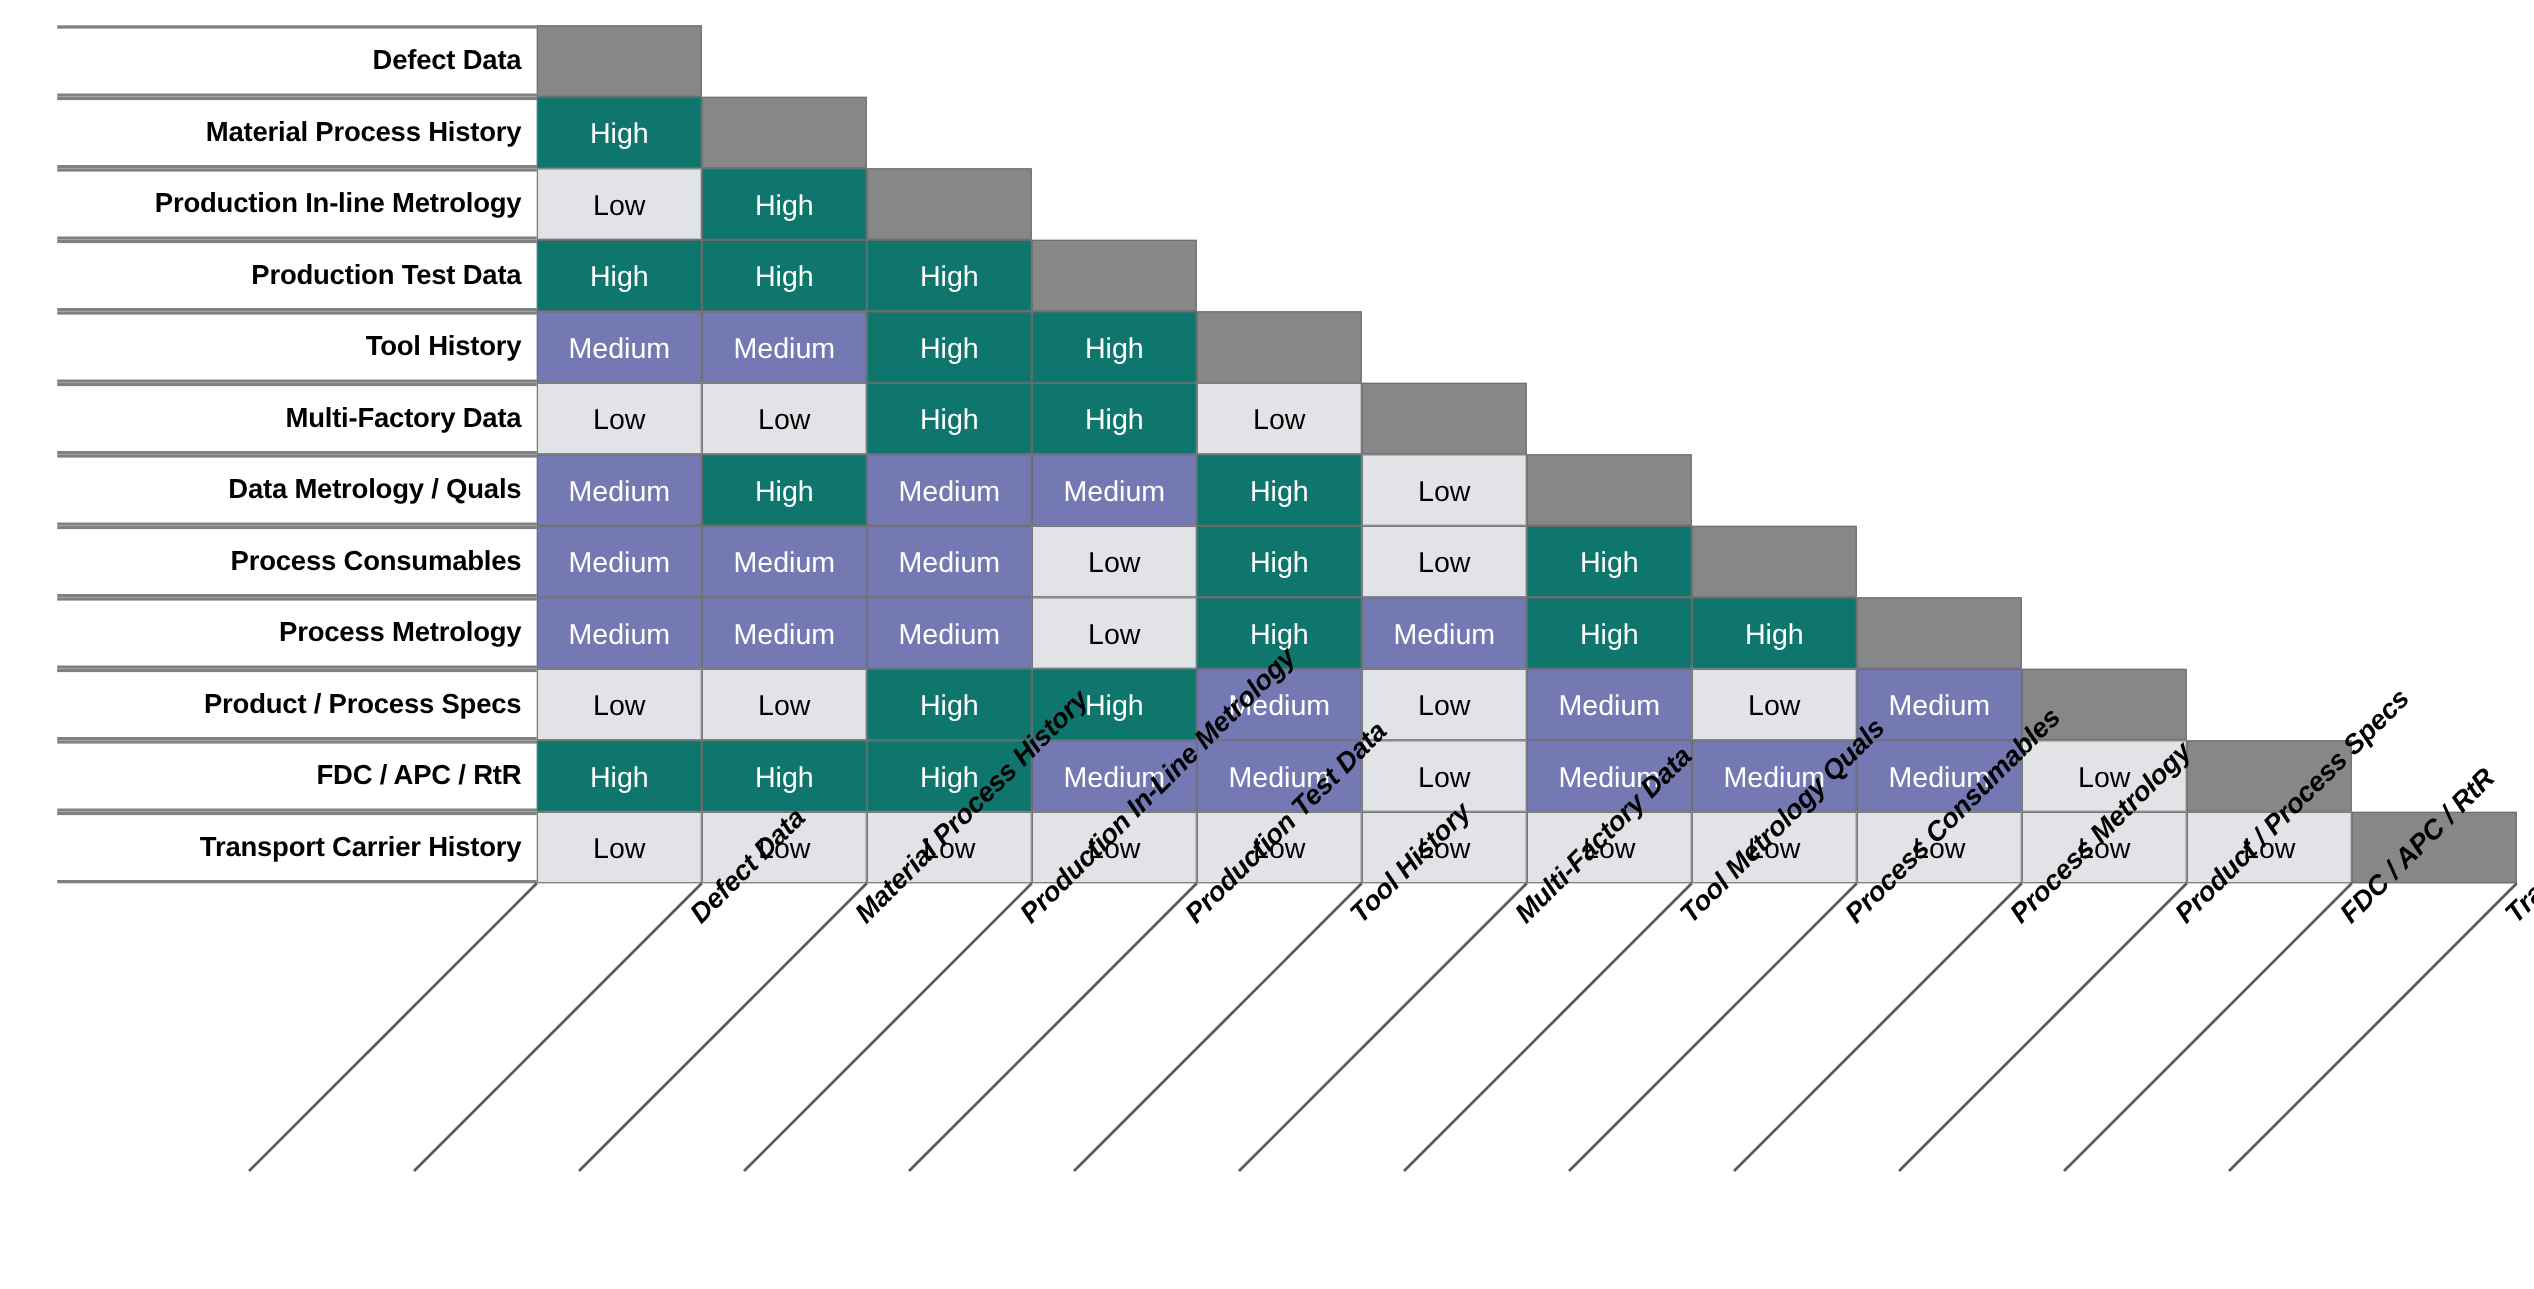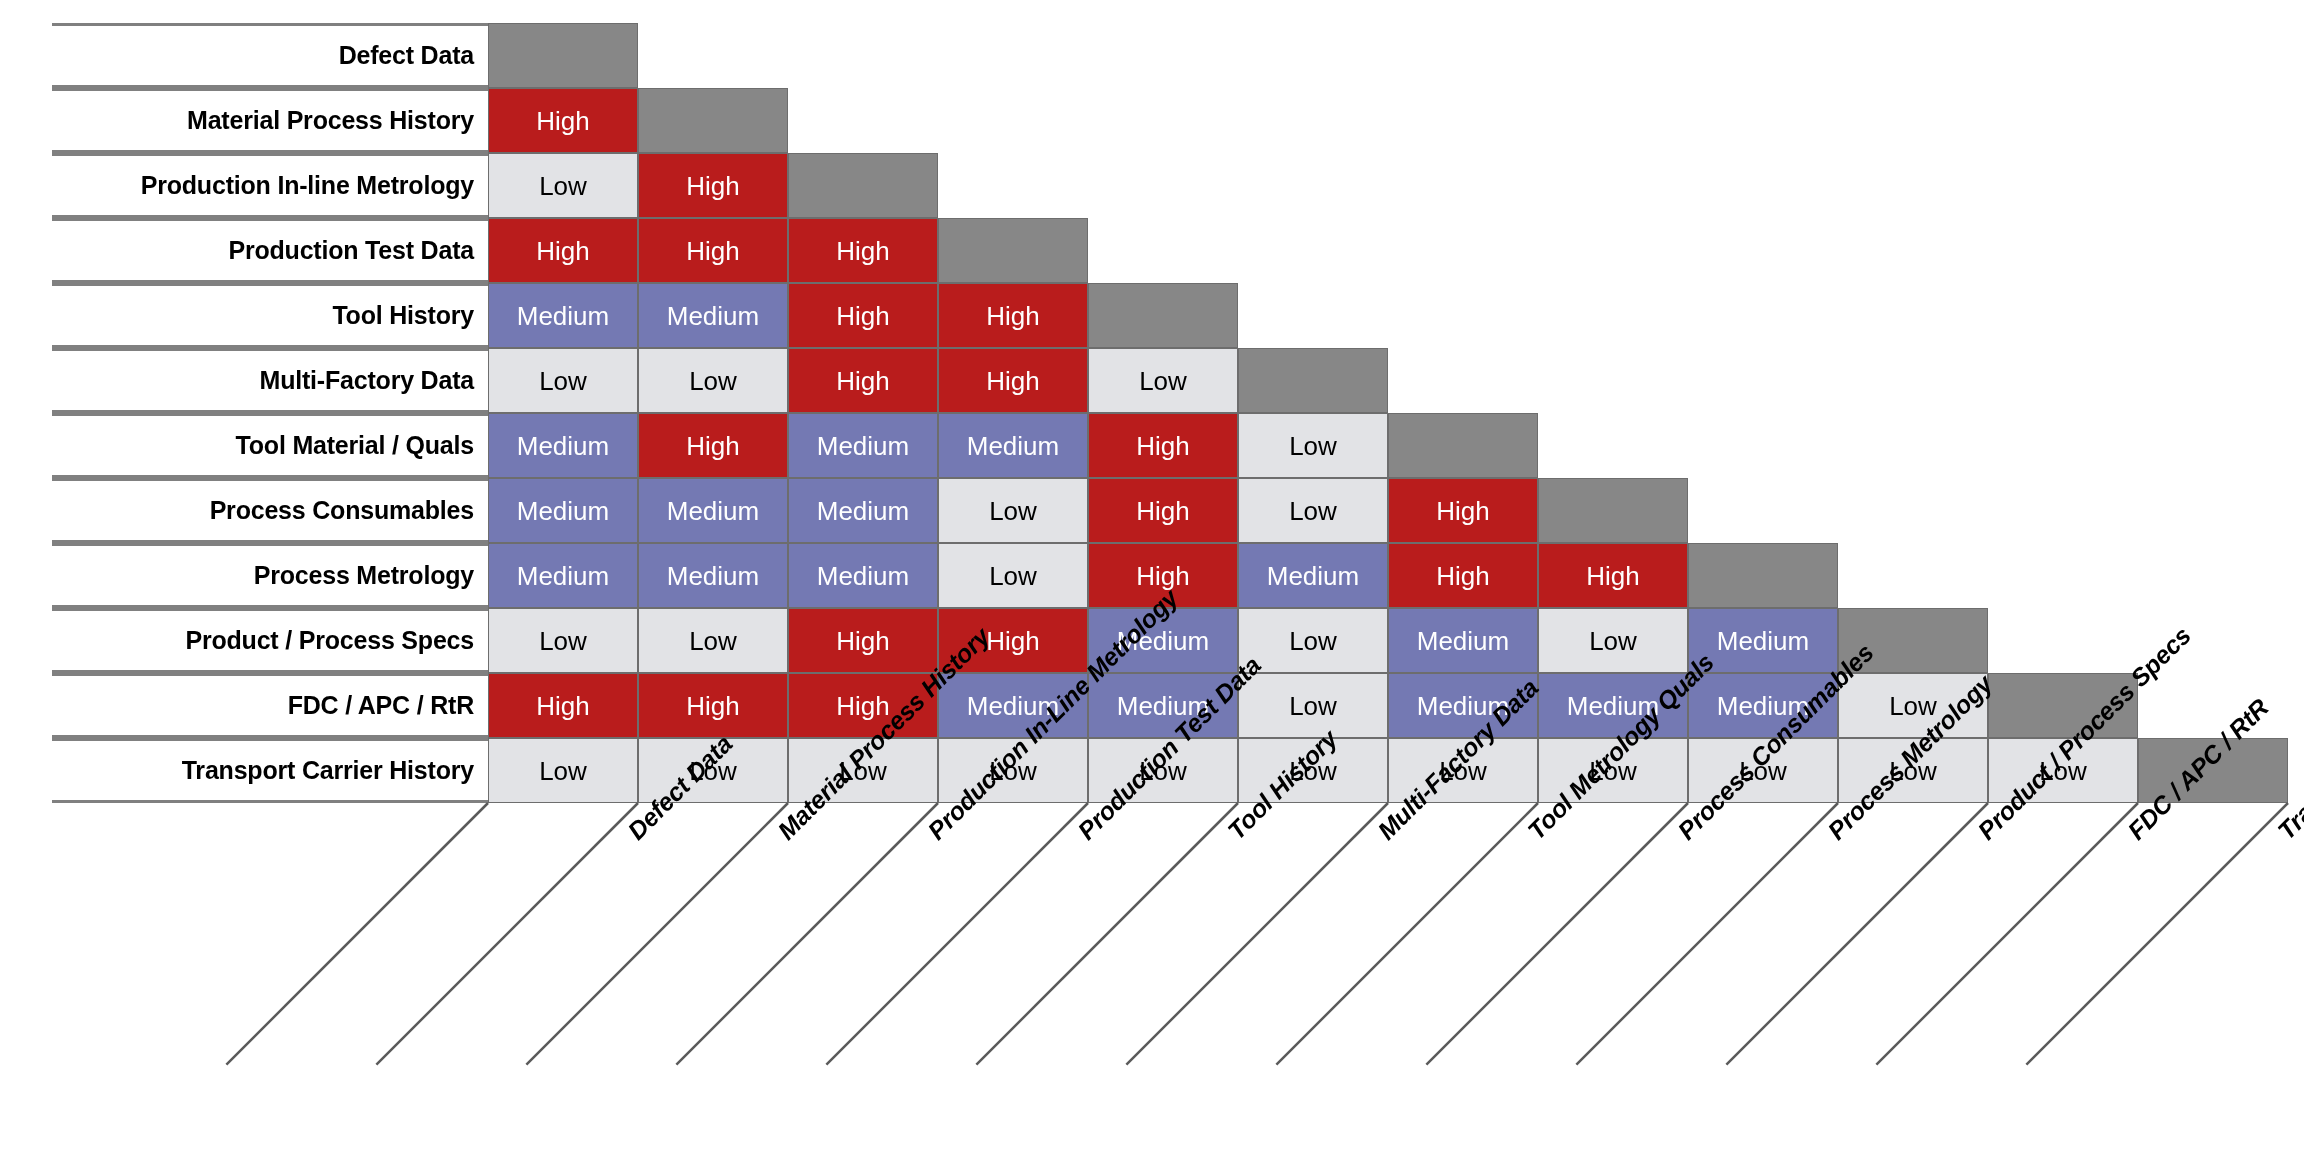--- a/index.html
+++ b/index.html
@@ -43,21 +43,21 @@
     position: absolute;
     width: 150px;
     height: 65px;
     display: flex;
     align-items: center;
     justify-content: center;
     font-size: 26px;
     line-height: 1;
     border: 1.5px solid #6d6d6d;
   }
-  .cell.high   { background: #b91c1c; color: #ffffff; }
+  .cell.high   { background: #0f766e; color: #ffffff; }
   .cell.medium { background: #7479b3; color: #ffffff; }
   .cell.low    { background: #e2e3e6; color: #000000; }
   .cell.diag   { background: #878787; color: transparent; }
 
   
   #col-label-layer {
     position: absolute;
     left: 0;
     top: 0;
     width: 2304px;
@@ -81,21 +81,21 @@
 
 <div id="matrix-figure">
 
   <div id="row-labels">
       <div class="row-label" style="top: 23px;">Defect Data</div>
       <div class="row-label" style="top: 88px;">Material Process History</div>
       <div class="row-label" style="top: 153px;">Production In-line Metrology</div>
       <div class="row-label" style="top: 218px;">Production Test Data</div>
       <div class="row-label" style="top: 283px;">Tool History</div>
       <div class="row-label" style="top: 348px;">Multi-Factory Data</div>
-      <div class="row-label" style="top: 413px;">Tool Material / Quals</div>
+      <div class="row-label" style="top: 413px;">Data Metrology / Quals</div>
       <div class="row-label" style="top: 478px;">Process Consumables</div>
       <div class="row-label" style="top: 543px;">Process Metrology</div>
       <div class="row-label" style="top: 608px;">Product / Process Specs</div>
       <div class="row-label" style="top: 673px;">FDC / APC / RtR</div>
       <div class="row-label" style="top: 738px;">Transport Carrier History</div>
     </div>
 
   <div id="grid-cells">
       <div class="cell diag" style="left: 488px; top: 23px;"></div>
       <div class="cell high" style="left: 488px; top: 88px;">High</div>

